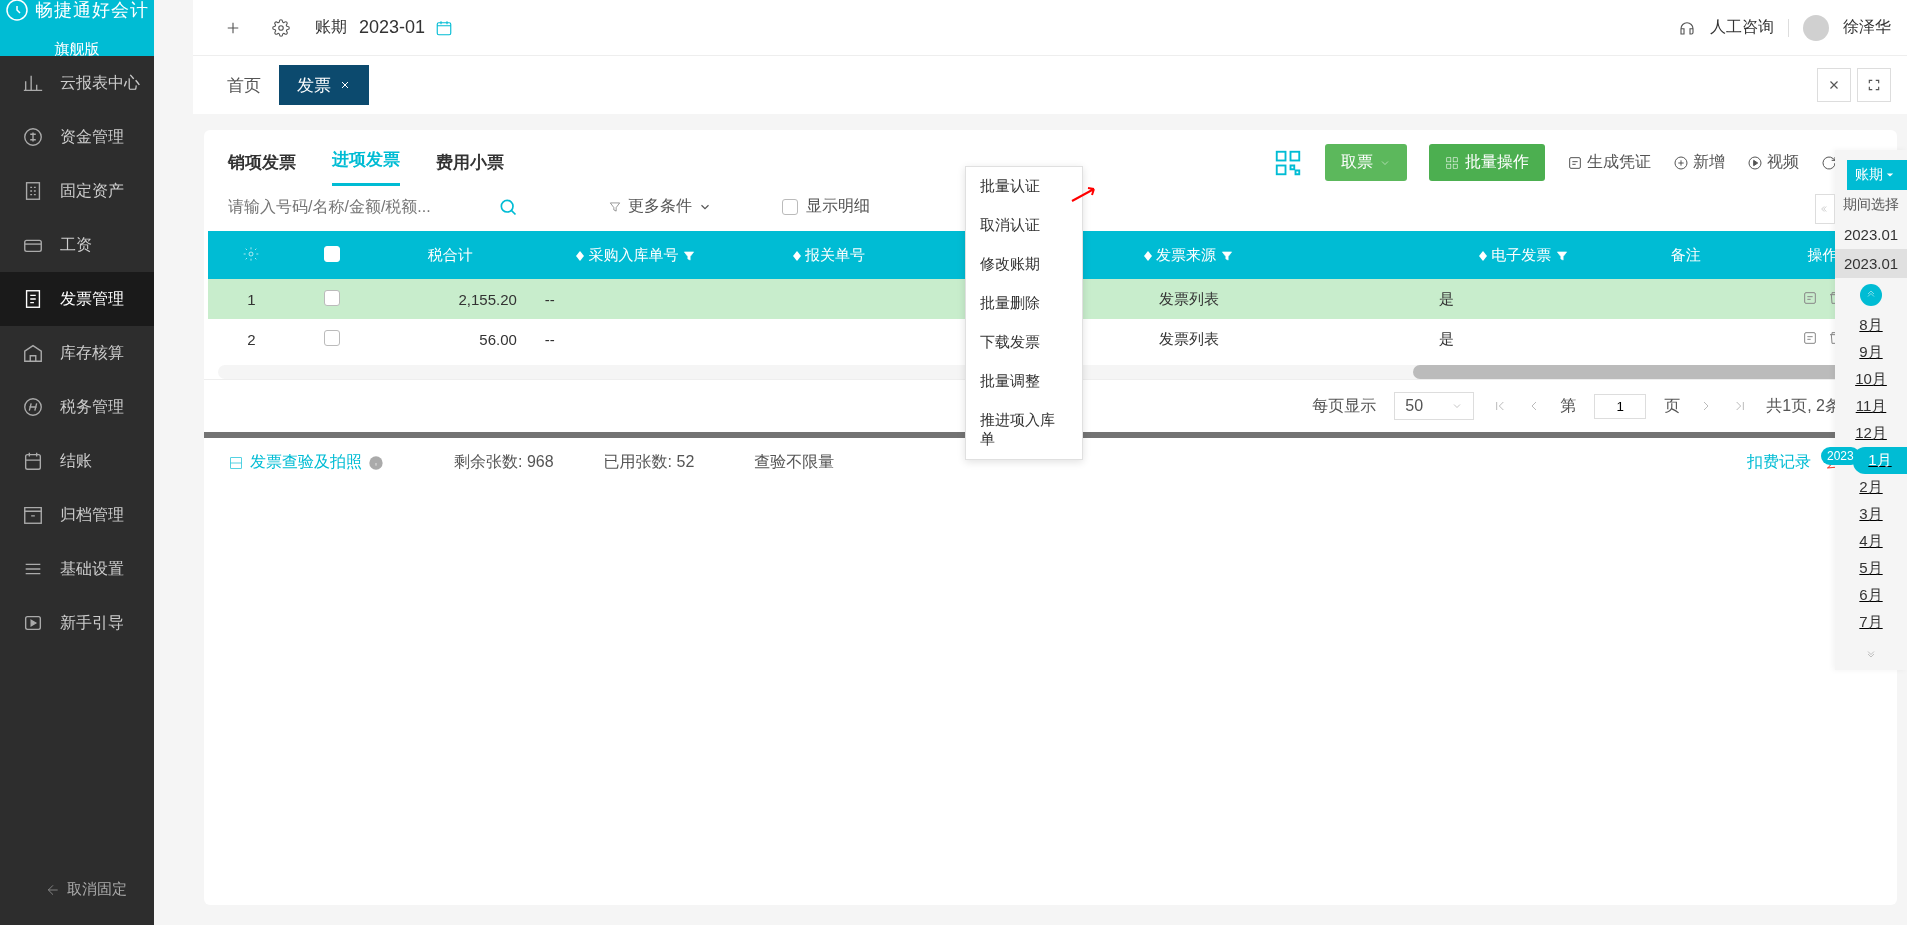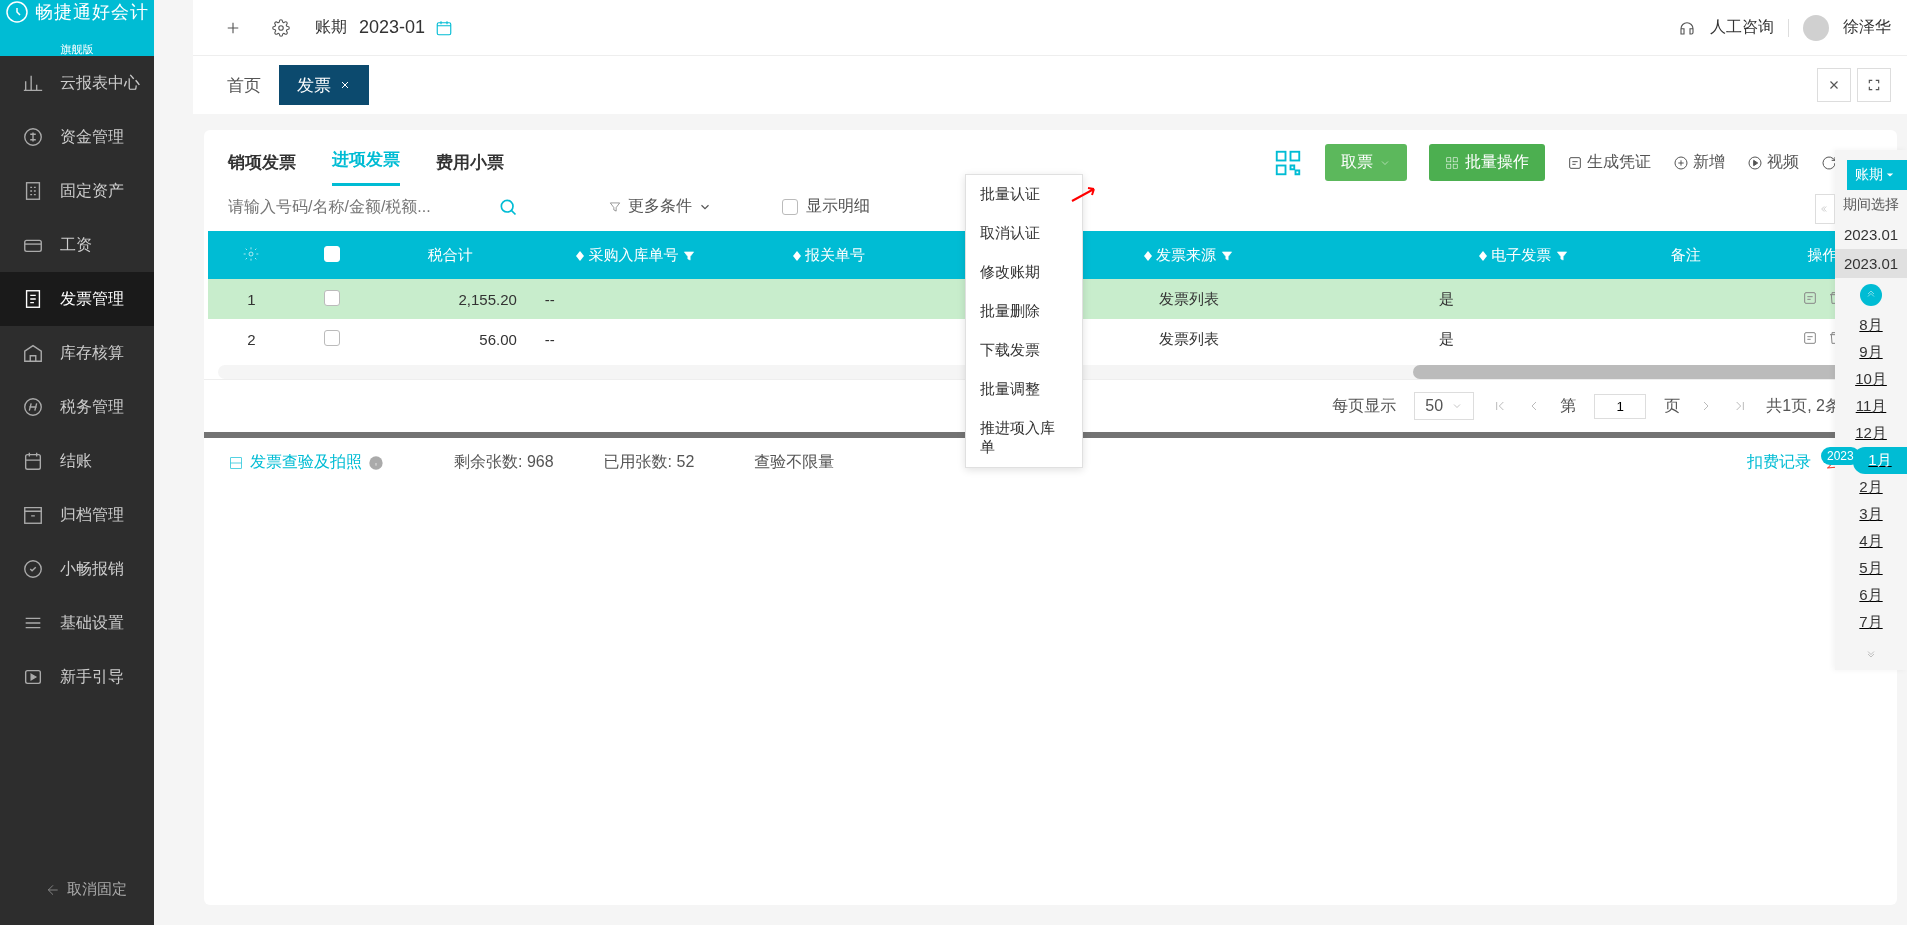--- a/index.html
+++ b/index.html
@@ -4,21 +4,21 @@
   <style>
     * { margin: 0; padding: 0; box-sizing: border-box; font-family: "Microsoft YaHei", Arial, sans-serif; }
     body { background: #f5f5f5; width: 1907px; height: 925px; overflow: hidden; position: relative; }
     
     
     .sidebar { position: absolute; left: 0; top: 0; width: 154px; height: 100%; background: #2d2d2d; color: #ccc; }
     .sidebar-header { background: #00bcd4; height: 56px; display: flex; flex-direction: column; align-items: center; justify-content: center; color: #fff; }
     .sidebar-header-top { display: flex; align-items: center; gap: 6px; }
     .sidebar-logo { width: 24px; height: 24px; fill: #fff; }
     .sidebar-title { font-size: 18px; font-weight: 500; letter-spacing: 1px; }
-    .sidebar-sub { font-size: 11px; color: #fff; margin-top: 18px; text-align: center; }
+    .sidebar-sub { font-size: 15px; color: #fff; margin-top: 18px; text-align: center; }
     .sidebar-item { height: 54px; display: flex; align-items: center; padding-left: 22px; gap: 16px; font-size: 16px; cursor: pointer; }
     .sidebar-item.active { background: #1a1a1a; color: #fff; }
     .sidebar-icon { width: 22px; height: 22px; stroke: #aaa; fill: none; stroke-width: 1.5; flex-shrink: 0; }
     .sidebar-item.active .sidebar-icon { stroke: #fff; }
     .sidebar-pin { position: absolute; bottom: 26px; left: 45px; display: flex; align-items: center; gap: 6px; color: #aaa; cursor: pointer; font-size: 15px; }
     
     
     .topbar { position: absolute; left: 193px; top: 0; right: 0; height: 56px; background: #fff; display: flex; align-items: center; padding: 0 16px; border-bottom: 1px solid #eee; }
     .company-select { display: flex; align-items: center; gap: 8px; font-size: 17px; color: #333; }
     .chev-down { width: 14px; height: 14px; stroke: #00bcd4; fill: none; stroke-width: 2; margin-left: 90px; }
@@ -50,21 +50,21 @@
     .toolbar { position: absolute; right: 24px; top: 14px; display: flex; align-items: center; gap: 22px; }
     .tool-icon { width: 30px; height: 30px; stroke: #00bcd4; fill: none; stroke-width: 1.5; cursor: pointer; }
     .btn-primary { background: #4caf50; color: #fff; padding: 8px 16px; border-radius: 3px; display: flex; align-items: center; gap: 6px; font-size: 16px; cursor: pointer; }
     .btn-primary.green { background: #5cb85c; }
     .btn-primary.dkgreen { background: #4caf50; }
     .btn-primary .chev { width: 12px; height: 12px; stroke: #fff; }
     .tool-link { display: flex; align-items: center; gap: 4px; font-size: 16px; color: #555; cursor: pointer; }
     .tool-link svg { width: 16px; height: 16px; stroke: #555; fill: none; stroke-width: 1.5; }
     
     
-    .dropdown { position: absolute; left: 965px; top: 174px; width: 118px; background: #fff; border: 1px solid #e0e0e0; box-shadow: 0 2px 8px rgba(0,0,0,0.12); z-index: 100; }
+    .dropdown { position: absolute; left: 965px; top: 166px; width: 118px; background: #fff; border: 1px solid #e0e0e0; box-shadow: 0 2px 8px rgba(0,0,0,0.12); z-index: 100; }
     .dropdown-item { padding: 10px 14px; font-size: 15px; color: #333; cursor: pointer; }
     .arrow { position: absolute; left: 1070px; top: 185px; z-index: 101; pointer-events: none; }
     
     
     .search-row { display: flex; align-items: center; padding: 10px 24px; gap: 30px; }
     .search-input { border: none; font-size: 16px; color: #aaa; width: 240px; outline: none; }
     .search-ico { width: 20px; height: 20px; stroke: #00bcd4; fill: none; stroke-width: 2; cursor: pointer; }
     .more-cond { display: flex; align-items: center; gap: 6px; font-size: 16px; color: #555; margin-left: 60px; cursor: pointer; }
     .more-cond svg { width: 14px; height: 14px; stroke: #555; fill: none; }
     .show-detail { display: flex; align-items: center; gap: 8px; font-size: 16px; color: #555; margin-left: 40px; }
@@ -86,21 +86,21 @@
     td.txt { text-align: left; padding-left: 14px; }
     .row-chk { width: 16px; height: 16px; border: 1px solid #bbb; border-radius: 3px; background: #fff; display: inline-block; }
     .op-ico { width: 16px; height: 16px; stroke: #888; fill: none; stroke-width: 1.5; cursor: pointer; margin: 0 4px; }
     
     .totals { display: flex; padding: 12px 24px; border-top: 1px solid #eee; margin-top: 140px; font-weight: 600; font-size: 16px; }
     .totals .lbl { width: 135px; }
     .scrollbar { height: 14px; background: #f5f5f5; margin: 6px 14px 0 14px; border-radius: 7px; position: relative; }
     .scroll-thumb { position: absolute; right: 0; width: 470px; height: 100%; background: #bbb; border-radius: 7px; }
     
     .footer1 { display: flex; align-items: center; justify-content: flex-end; padding: 12px 24px; gap: 18px; font-size: 16px; color: #555; border-top: 1px solid #eee; }
-    .page-select { border: 1px solid #ddd; padding: 4px 10px; width: 60px; display: flex; justify-content: space-between; align-items: center; }
+    .page-select { border: 1px solid #ddd; padding: 4px 10px; width: 80px; display: flex; justify-content: space-between; align-items: center; }
     .page-input { border: 1px solid #ddd; padding: 4px; width: 52px; text-align: center; }
     .pg-btn { width: 16px; height: 16px; stroke: #bbb; fill: none; stroke-width: 1.5; cursor: pointer; }
     
     .footer2 { display: flex; align-items: center; padding: 14px 24px; border-top: 6px solid #737373; gap: 20px; font-size: 16px; color: #555; }
     .footer2 .title { display: flex; align-items: center; gap: 6px; color: #00bcd4; font-weight: 500; }
     .footer2 .info-ic { width: 16px; height: 16px; fill: #aaa; }
     .footer2 .r { margin-left: auto; display: flex; gap: 14px; }
     .footer2 .link { color: #00bcd4; }
     .footer2 .link.red { color: #f44336; }
     
@@ -189,27 +189,20 @@
       </div>
       <div class="sidebar-item">
         <svg class="sidebar-icon" viewBox="0 0 24 24">
           <rect x="3" y="8" width="18" height="13"></rect>
           <path d="M3 4h18v4H3zM10 13h4"></path>
         </svg>
         <span>归档管理</span>
       </div>
       <div class="sidebar-item">
         <svg class="sidebar-icon" viewBox="0 0 24 24">
-          <circle cx="12" cy="12" r="9"></circle>
-          <path d="M9 12l2 2 4-4"></path>
-        </svg>
-        <span>小畅报销</span>
-      </div>
-      <div class="sidebar-item">
-        <svg class="sidebar-icon" viewBox="0 0 24 24">
           <path d="M4 7h16M4 12h16M4 17h16"></path>
         </svg>
         <span>基础设置</span>
       </div>
       <div class="sidebar-item">
         <svg class="sidebar-icon" viewBox="0 0 24 24">
           <rect x="4" y="5" width="16" height="14" rx="2"></rect>
           <path d="M10 9l5 3-5 3z" fill="#aaa"></path>
         </svg>
         <span>新手引导</span>

